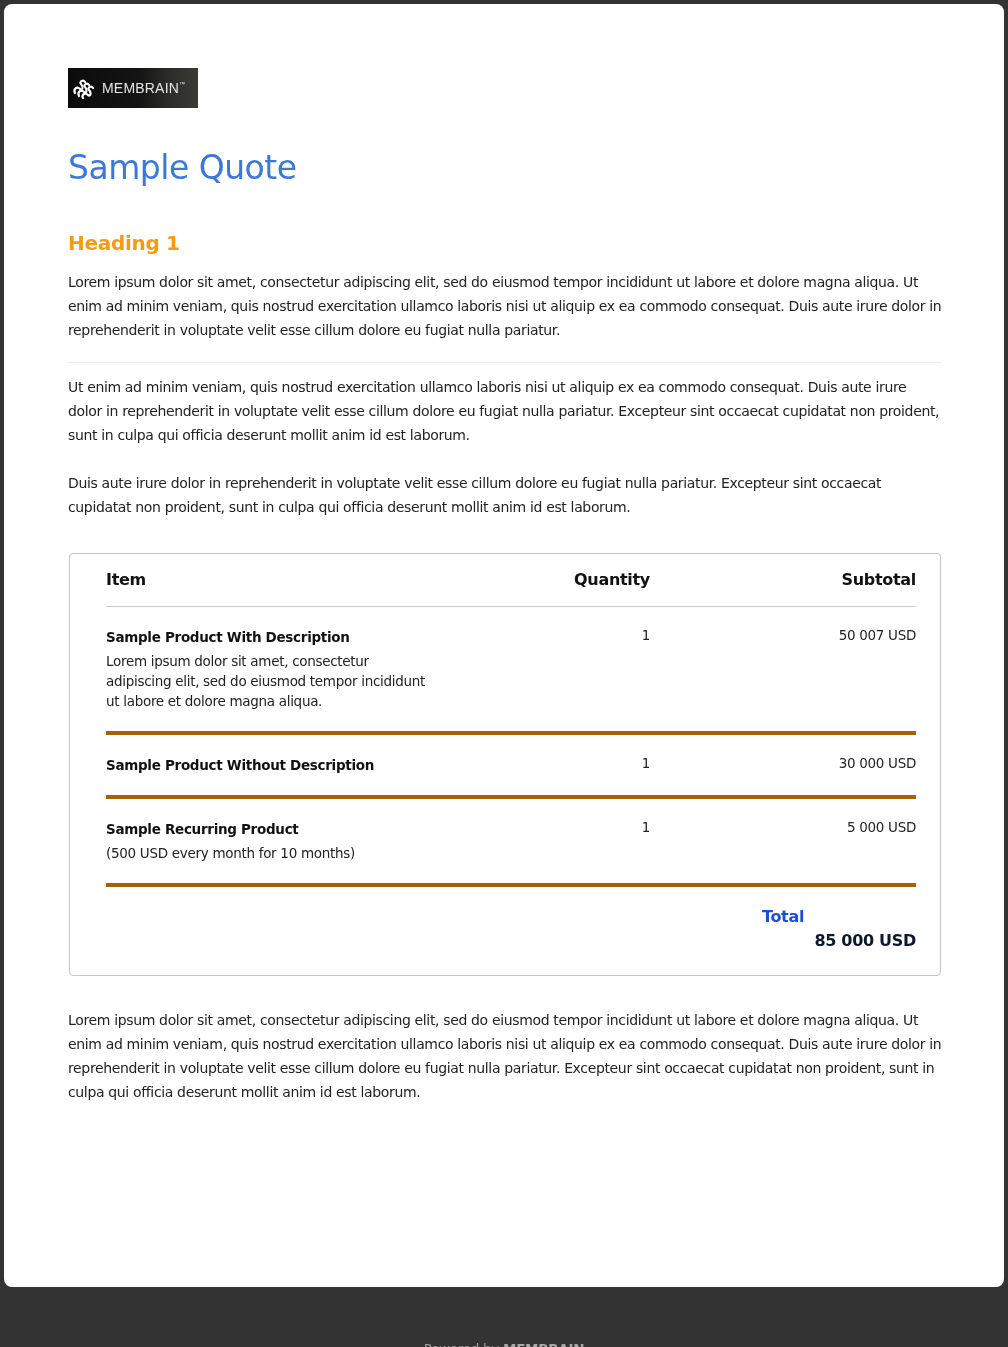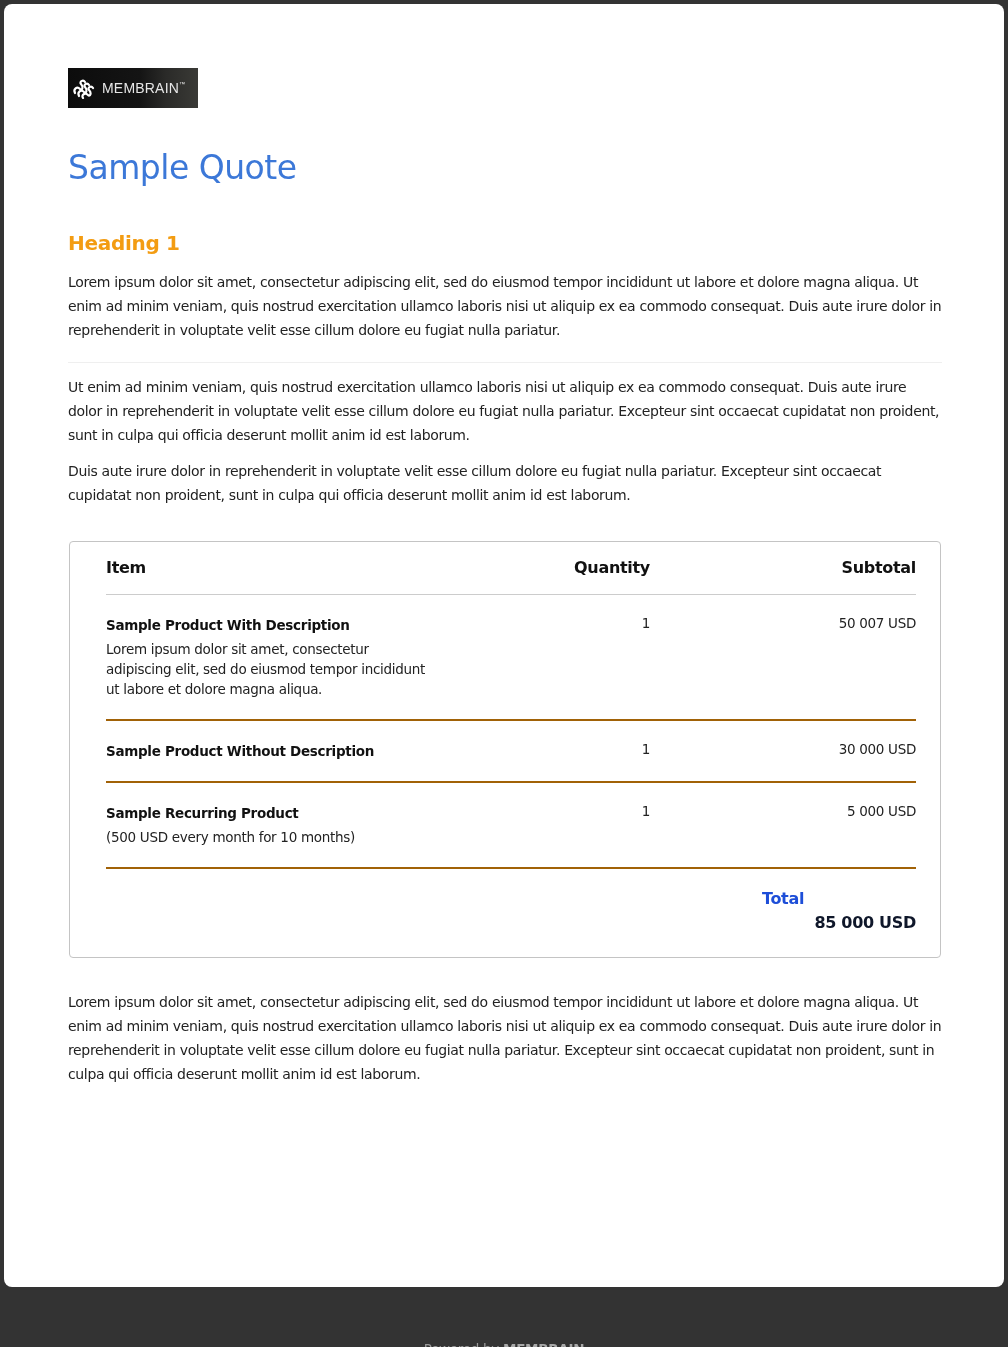--- a/index.html
+++ b/index.html
@@ -24,31 +24,31 @@
     .title {
       margin-top: 40px; font-size: 33px; color: #3c78d8; font-weight: normal;
       font-family: "DejaVu Sans", sans-serif; letter-spacing: -0.5px; line-height: 40px;
     }
     .h1 { margin-top: 42px; font-size: 20px; font-weight: bold; color: #f39c12; font-family: "DejaVu Sans", sans-serif; line-height: 26px; letter-spacing: -0.3px; }
     .h2 { margin-top: 36px; font-size: 18px; font-weight: bold; color: #d4157e; font-family: "DejaVu Sans", sans-serif; line-height: 24px; letter-spacing: -0.3px; }
     .h3 { margin-top: 30px; font-size: 14px; font-weight: bold; color: #5aad2a; font-family: "DejaVu Sans", sans-serif; line-height: 20px; letter-spacing: -0.2px; }
     .para { font-size: 14px; line-height: 24px; color: #222; font-family: "DejaVu Sans", sans-serif; letter-spacing: -0.35px; }
     .p1 { margin-top: 14px; }
     .p2 { margin-top: 12px; }
-    .p3 { margin-top: 12px; }
+    .p3 { margin-top: 24px; }
     .hr { margin-top: 20px; height: 1px; background: #efefef; }
     .quote-box {
       margin-top: 34px; border: 1px solid #c4c4c4; border-radius: 4px;
       width: 872px; margin-left: 1px; padding: 0 24px 22px 36px;
     }
     table { width: 100%; border-collapse: collapse; font-family: "DejaVu Sans", sans-serif; }
     th { font-size: 16px; font-weight: bold; text-align: left; padding: 14px 0 14px 0; height: 52px; border-bottom: 1px solid #cccccc; letter-spacing: -0.3px; color: #111; }
     th.qty { text-align: right; width: 100px; }
     th.sub { text-align: right; width: 266px; }
-    td { font-size: 13.5px; vertical-align: top; padding: 20px 0; border-bottom: 2px solid #a16207; letter-spacing: -0.3px; }
+    td { font-size: 13.5px; vertical-align: top; padding: 20px 0; border-bottom: 4px solid #a16207; letter-spacing: -0.3px; }
     td.qty { text-align: right; }
     td.sub { text-align: right; }
     .item-name { font-weight: bold; color: #111; line-height: 20px; }
     .item-desc { line-height: 20px; margin-top: 4px; width: 330px; color: #222; }
     .item-desc.recurring { margin-top: 4px; width: auto; }
     .total-row td { border-bottom: none; padding: 18px 0 0 0; }
     .total-label { font-size: 16px; font-weight: bold; line-height: 24px; color: #1d4ed8; text-align: center; }
     .total-value { font-size: 16px; font-weight: bold; line-height: 24px; color: #0f172a; }
     .p4 { margin-top: 32px; }
     .footer {

